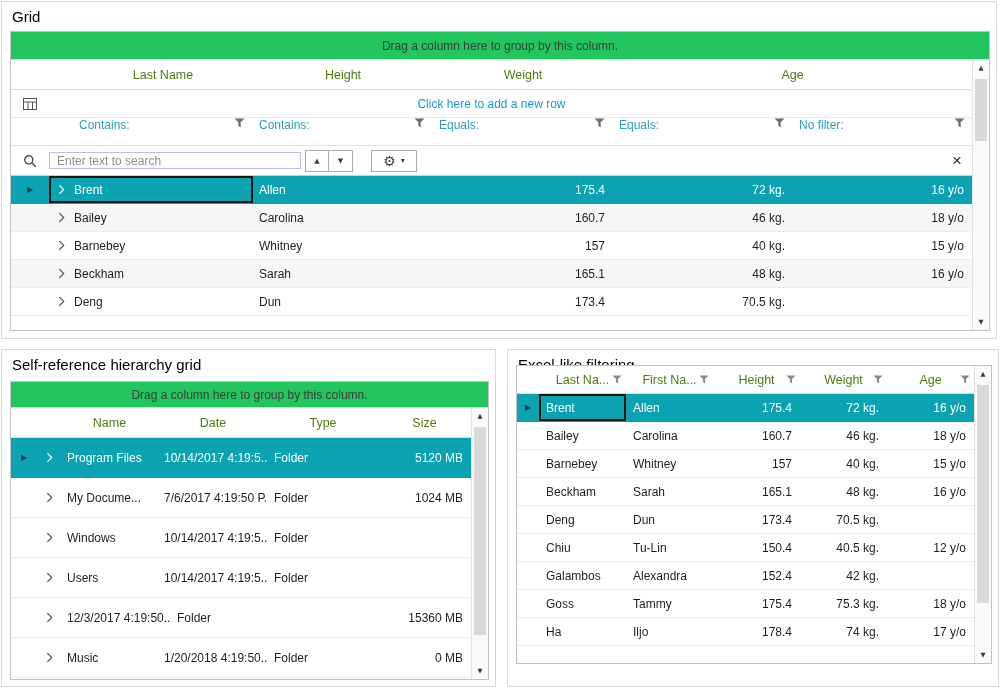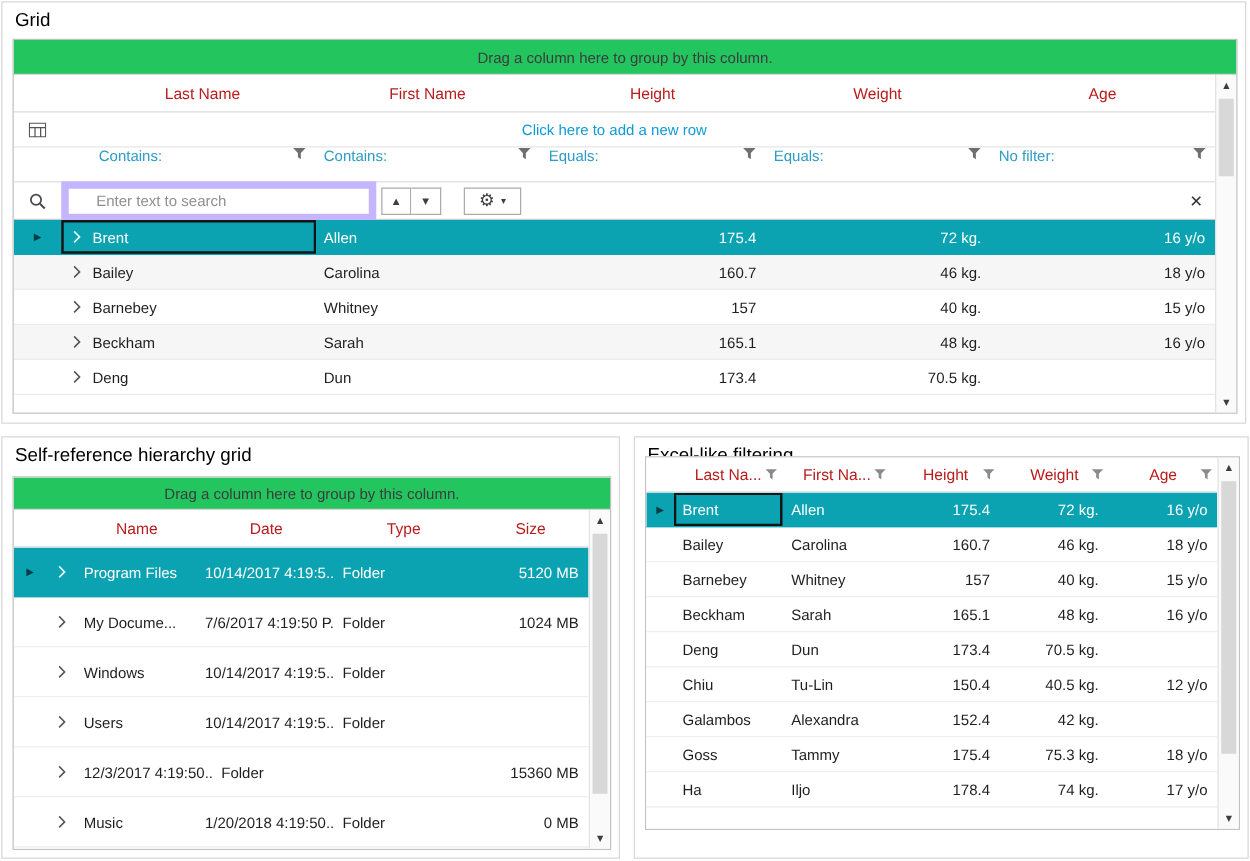--- a/index.html
+++ b/index.html
@@ -26,21 +26,21 @@
 
   .gcontent{position:absolute;left:0;right:17px;bottom:0;display:flex;flex-direction:column;overflow:hidden}
   #grid1 .gcontent{top:28px}
   #grid2 .gcontent{top:26px}
   #grid3 .gcontent{top:0}
 
   .row{display:flex;align-items:center;flex-shrink:0}
   .hdr{height:30px;border-bottom:1px solid #dcdcdc;background:#fff}
   #grid3 .hdr{height:28px}
   .hrepeat{flex:1;display:flex;height:100%}
-  .hcell{display:flex;align-items:center;justify-content:center;color:#b91c1c;font-size:12.5px;position:relative}
+  .hcell{display:flex;align-items:center;justify-content:center;color:#4d7c0f;font-size:12.5px;position:relative}
   #grid1 .hspacer{width:62px}
   #grid1 .hcell{width:180px}
   #grid1 .hcell:last-child{flex:1}
   #grid2 .hspacer{width:50px}
   #grid2 .hcell:nth-child(1){width:97px}
   #grid2 .hcell:nth-child(2){width:110px}
   #grid2 .hcell:nth-child(3){width:110px}
   #grid2 .hcell:nth-child(4){flex:1}
   #grid3 .hspacer{width:22px}
   #grid3 .hcell{width:87px}
@@ -50,21 +50,21 @@
   .newrow{height:28px;border-bottom:1px solid #e6e6e6;position:relative}
   .ind38{width:38px;height:100%;display:flex;align-items:center;justify-content:center}
   .newrow-link{position:absolute;left:0;right:0;text-align:center;color:var(--link);cursor:pointer}
 
   .filterrow{height:28px;border-bottom:1px solid #e0e0e0}
   .fcell{width:180px;height:100%;display:flex;align-items:flex-start;padding:0 7px;color:var(--filter)}
   .fcell .ftext{flex:1}
   .fcell:last-child{flex:1}
 
   .searchrow{height:30px;border-bottom:1px solid #cdcdcd}
-  .search-input{width:252px;height:32px;border:6px solid #c4b5fd;padding:0 22px;
+  .search-input{width:252px;height:17px;border:1px solid #c4b5fd;padding:0 7px;
     font-family:"Liberation Sans","DejaVu Sans",sans-serif;font-size:12px;color:#222;outline:none}
   .search-input::placeholder{color:#8f8f8f}
   .sbtn{height:22px;border:1px solid #ababab;background:#fff;display:flex;align-items:center;justify-content:center;cursor:pointer}
   .sbtn.prev{width:24px;margin-left:4px;font-size:7px;color:#3f3f3f}
   .sbtn.next{width:24px;border-left:none;font-size:7px;color:#3f3f3f}
   .gearbtn{width:46px;margin-left:18px;gap:5px}
   .gear-icon{font-size:14px;color:#3f3f3f;line-height:1}
   .ddc{font-size:8px;color:#3f3f3f}
   .clear-icon{margin-left:auto;margin-right:10px;font-size:17px;color:#333;cursor:pointer;line-height:1}
 
@@ -127,21 +127,20 @@
   <div class="grid" id="grid1">
     <div class="group-panel">Drag a column here to group by this column.</div>
 
     <div class="gcontent">
 
       <div class="row hdr">
         <div class="hspacer"></div>
         <div class="hrepeat">
 
         <div class="hcell">Last Name</div>
-            <div class="hcell">First Name</div>
             <div class="hcell">Height</div>
             <div class="hcell">Weight</div>
             <div class="hcell">Age</div>
           </div>
       </div>
 
       <div class="row newrow">
         <div class="ind38">
           <span class="funnel-icon">
             <svg width="14" height="12" viewBox="0 0 14 12">

